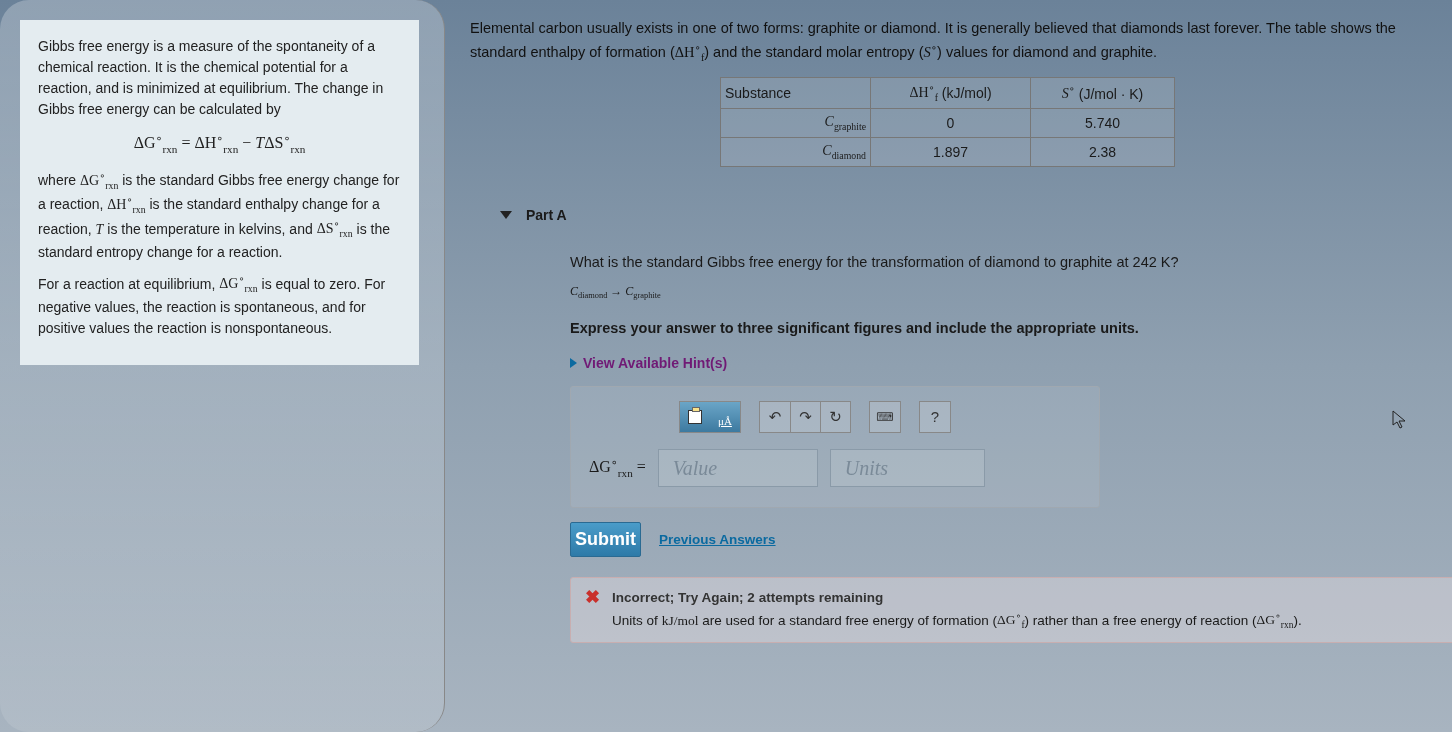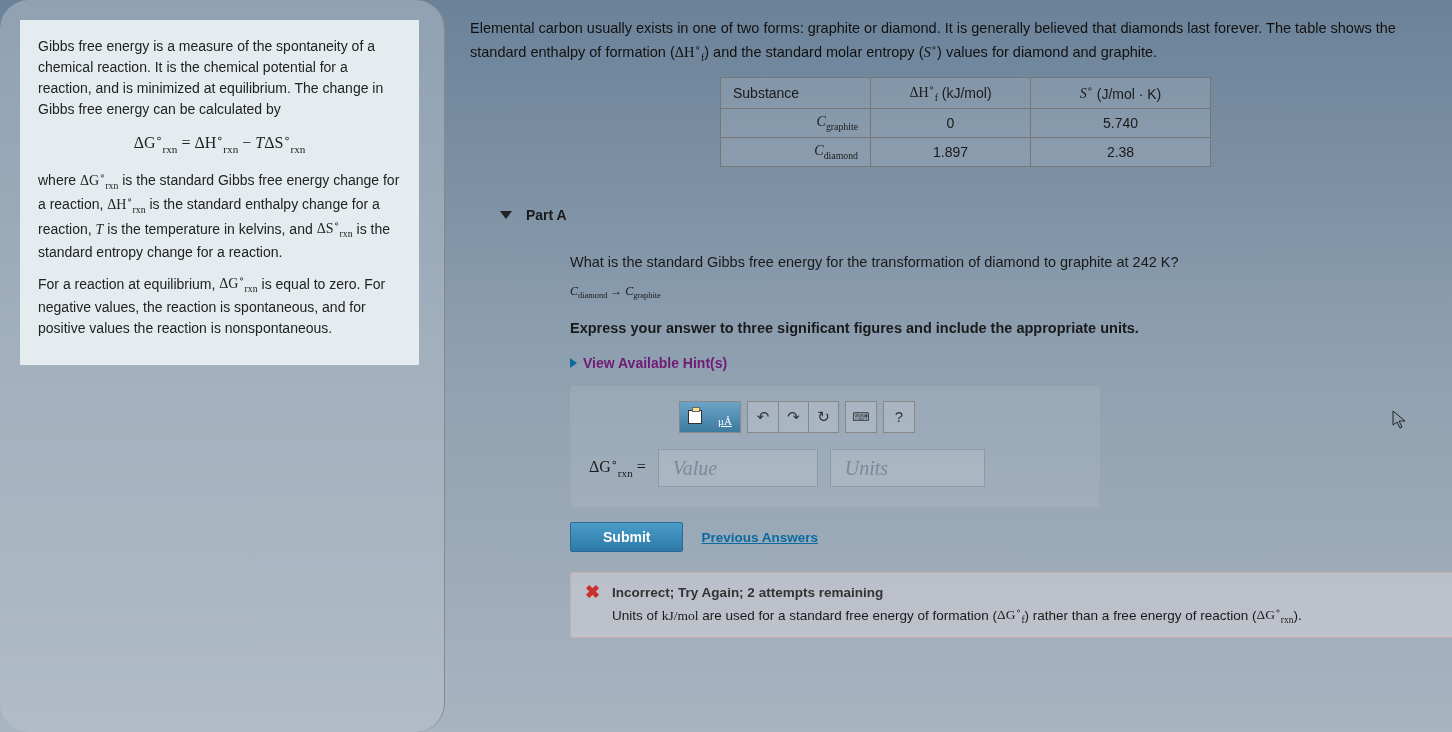--- a/index.html
+++ b/index.html
@@ -33,48 +33,48 @@
     .sup { font-size: 0.7em; vertical-align: super; }
     .main {
       flex: 1;
       padding: 18px 2px 0 25px;
       overflow: hidden;
     }
     .intro { line-height: 1.5; font-size: 14.5px; margin-bottom: 12px; color: #111; }
     .data-table { border-collapse: collapse; margin-left: 250px; margin-top: 6px; margin-bottom: 40px; }
     .data-table th, .data-table td {
       border: 1px solid #777;
-      padding: 5px 12px;
+      padding: 5px 4px;
       font-size: 14px;
       background: rgba(255,255,255,0.12);
     }
     .data-table th { font-weight: normal; text-align: center; }
     .data-table td { text-align: center; }
     .data-table td:first-child { text-align: right; font-family: 'Times New Roman', serif; }
     .data-table th:first-child { text-align: left; }
     .col1 { width: 150px; }
     .col2 { width: 160px; }
-    .col3 { width: 180px; }
+    .col3 { width: 144px; }
     .part-header { display: flex; align-items: center; gap: 14px; margin-left: 30px; margin-bottom: 28px; }
     .tri-down { width: 0; height: 0; border-left: 6px solid transparent; border-right: 6px solid transparent; border-top: 8px solid #222; }
     .part-label { font-weight: bold; font-size: 14px; }
     .question { margin-left: 100px; font-size: 14.5px; line-height: 1.6; }
     .rxn { text-align: left; font-family: Liberation Serif, serif; font-size: 12px; margin: 8px 0 14px; }
     .instr { font-weight: bold; margin-bottom: 12px; }
     .hints { color: #701a75; font-size: 14px; font-weight: 600; cursor: pointer; margin-bottom: 12px; display: flex; align-items: center; gap: 6px; }
     .tri-right { width: 0; height: 0; border-top: 5px solid transparent; border-bottom: 5px solid transparent; border-left: 7px solid #0b6aa0; }
     .answer-box {
       border: 1px solid #a0a8b0;
       border-radius: 3px;
       padding: 14px 18px 20px;
       width: 530px;
       background: rgba(255,255,255,0.08);
       margin-bottom: 14px;
     }
-    .toolbar { display: flex; align-items: center; gap: 6px; margin-left: 90px; margin-bottom: 16px; }
+    .toolbar { display: flex; align-items: center; gap: 18px; margin-left: 90px; margin-bottom: 16px; }
     .tool-group { display: flex; border: 1px solid #888; }
     .tool-btn {
       width: 30px; height: 30px;
       display: flex; align-items: center; justify-content: center;
       font-size: 15px; color: #333;
       background: rgba(255,255,255,0.15);
       border-left: 1px solid #888;
     }
     .tool-btn:first-child { border-left: none; }
     .tool-icon1 { width: 30px; height:30px; background: linear-gradient(180deg,#6aa5c7,#3d7aa0); display:flex;align-items:center;justify-content:center; }
@@ -95,22 +95,22 @@
       color: #7a8a98;
       background: rgba(255,255,255,0.12);
     }
     .val-field { width: 160px; }
     .unit-field { width: 155px; }
     .submit-row { display: flex; align-items: center; gap: 18px; margin-bottom: 20px; }
     .submit-btn {
       background: linear-gradient(180deg, #4a9cc9, #2d7aa8);
       color: #fff;
       border: 1px solid #2a6a92;
-      padding: 6px 32px;
-      font-size: 14px;
+      padding: 6px 4px;
+      font-size: 18px;
       font-weight: bold;
       border-radius: 2px;
       cursor: pointer;
     }
     .prev-ans { color: #0b6aa0; font-size: 13.5px; text-decoration: underline; cursor: pointer; font-weight:600;}
     .feedback {
       border: 1px solid #c8aeb0;
       background: rgba(255,240,240,0.3);
       border-radius: 3px;
       padding: 10px 14px;

